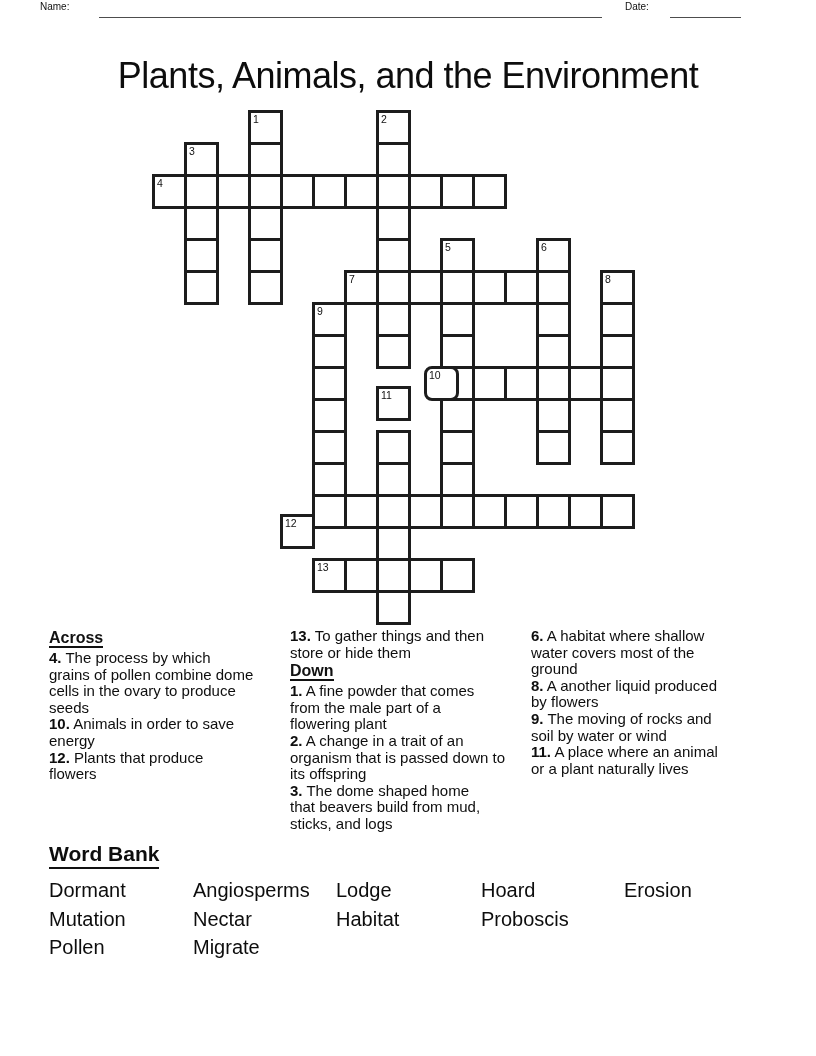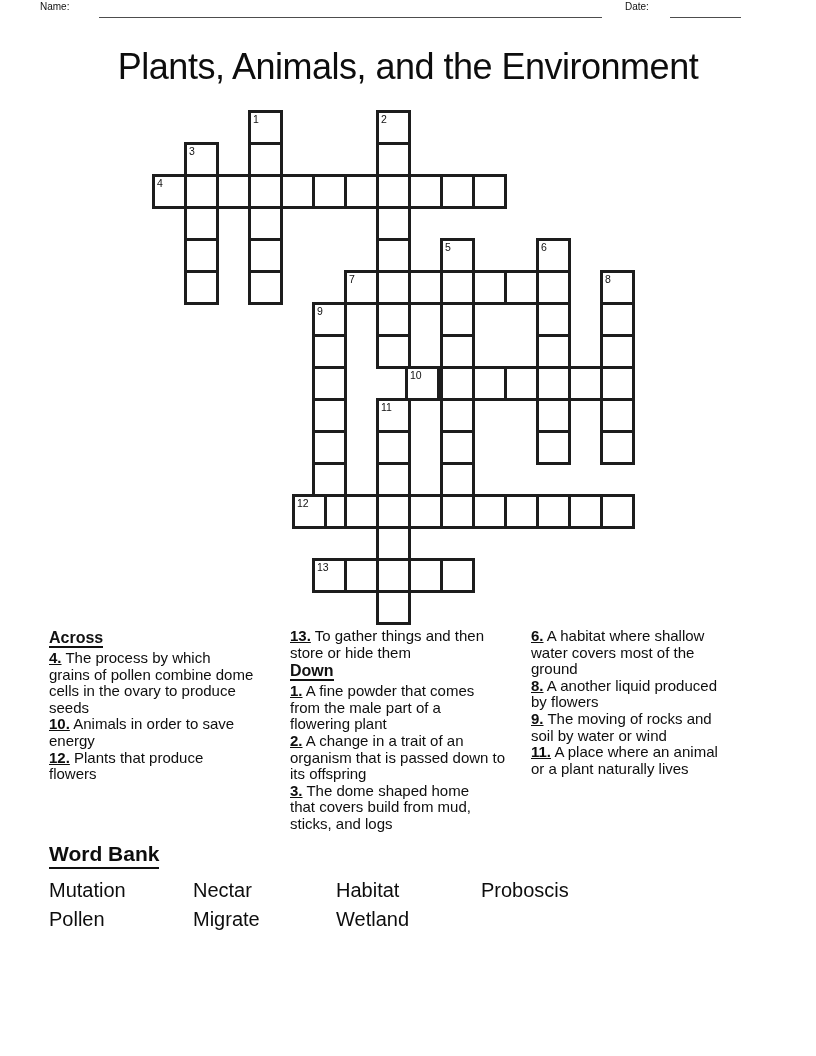--- a/index.html
+++ b/index.html
@@ -12,21 +12,21 @@
   
   .form-label { position:absolute; top:1px; font-size:10px; color:#111; }
   #name-label { left:40px; }
   #date-label { left:625px; }
   .blank-line { position:absolute; top:3px; height:14px; border-bottom:1.6px solid #4d4d4d; }
   #name-line { left:99px;  width:503px; }
   #date-line { left:670px; width:71px; }
 
   
   .title {
-    position:absolute; top:46px; left:0; width:816px;
+    position:absolute; top:55px; left:0; width:816px;
     text-align:center; font-size:36px; font-weight:500;
     letter-spacing:-0.5px; color:#0d0d0d;
   }
 
   
   #grid { position:absolute; left:152px; top:110px; width:483px; height:515px; }
   .cell {
     position:absolute; width:35px; height:35px; box-sizing:border-box;
     border:3px solid #1d1d1d; background:#fff;
   }
@@ -39,21 +39,21 @@
   .clue-col { position:absolute; top:628px; }
   #clue-col-1 { left:49px;  width:238px; }
   #clue-col-2 { left:290px; width:246px; }
   #clue-col-3 { left:531px; width:248px; }
   .clue-header { margin:0 0 2px 0; line-height:20px; }
   .clue-header .hdr {
     font-size:16px; font-weight:bold;
     border-bottom:2px solid #111; padding-bottom:0px;
   }
   .clue { margin:0; font-size:15px; line-height:16.6px; color:#0e0e0e; }
-  .clue-num { font-weight:bold;text-decoration:underline; }
+  .clue-num { font-weight:bold; }
   .clue-text { white-space:pre-line; }
 
   
   #word-bank { position:absolute; left:49px; top:842px; width:730px; }
   #word-bank-header {
     display:inline-block; font-size:21px; font-weight:bold;
     border-bottom:2.5px solid #111; padding-bottom:1px; color:#0d0d0d;
   }
   .wb-row { display:grid; grid-template-columns:144px 143px 145px 143px auto; }
   .wb-rows { margin-top:7px; font-size:20px; line-height:28.6px; color:#0d0d0d; }
@@ -142,36 +142,36 @@
       <div class="cell" style="left: 448px; top: 320px;"></div>
       <div class="cell" style="left: 160px; top: 192px;">
         <span class="cellnum">9</span>
       </div>
       <div class="cell" style="left: 160px; top: 224px;"></div>
       <div class="cell" style="left: 160px; top: 256px;"></div>
       <div class="cell" style="left: 160px; top: 288px;"></div>
       <div class="cell" style="left: 160px; top: 320px;"></div>
       <div class="cell" style="left: 160px; top: 352px;"></div>
       <div class="cell" style="left: 160px; top: 384px;"></div>
-      <div class="cell" style="left: 253px; top: 256px;">
+      <div class="cell" style="left: 272px; top: 256px; border-radius: 8px;">
         <span class="cellnum">10</span>
       </div>
       <div class="cell" style="left: 320px; top: 256px;"></div>
       <div class="cell" style="left: 352px; top: 256px;"></div>
       <div class="cell" style="left: 416px; top: 256px;"></div>
-      <div class="cell" style="left: 224px; top: 288px; padding-left: 28px;">
+      <div class="cell" style="left: 224px; top: 276px; padding-left: 28px;">
         <span class="cellnum">11</span>
       </div>
       <div class="cell" style="left: 224px; top: 320px;"></div>
       <div class="cell" style="left: 224px; top: 352px;"></div>
       <div class="cell" style="left: 224px; top: 384px;"></div>
       <div class="cell" style="left: 224px; top: 416px;"></div>
       <div class="cell" style="left: 224px; top: 448px;"></div>
       <div class="cell" style="left: 224px; top: 480px;"></div>
-      <div class="cell" style="left: 128px; top: 384px; margin-left: 12px;">
+      <div class="cell" style="left: 128px; top: 404px;">
         <span class="cellnum">12</span>
       </div>
       <div class="cell" style="left: 192px; top: 384px;"></div>
       <div class="cell" style="left: 256px; top: 384px;"></div>
       <div class="cell" style="left: 320px; top: 384px;"></div>
       <div class="cell" style="left: 352px; top: 384px;"></div>
       <div class="cell" style="left: 384px; top: 384px;"></div>
       <div class="cell" style="left: 416px; top: 384px;"></div>
       <div class="cell" style="left: 448px; top: 384px;"></div>
       <div class="cell" style="left: 160px; top: 448px;">
@@ -198,46 +198,52 @@
     <p class="clue"><span class="clue-num">13.</span> <span class="clue-text">To gather things and then
 store or hide them</span></p>
     <p class="clue-header"><span class="hdr">Down</span></p>
     <p class="clue"><span class="clue-num">1.</span> <span class="clue-text">A fine powder that comes
 from the male part of a
 flowering plant</span></p>
     <p class="clue"><span class="clue-num">2.</span> <span class="clue-text">A change in a trait of an
 organism that is passed down to
 its offspring</span></p>
     <p class="clue"><span class="clue-num">3.</span> <span class="clue-text">The dome shaped home
-that covers build from mud,
+that beavers build from mud,
 sticks, and logs</span></p>
   </div>
 
   <div class="clue-col" id="clue-col-3">
     <p class="clue"><span class="clue-num">6.</span> <span class="clue-text">A habitat where shallow
 water covers most of the
 ground</span></p>
     <p class="clue"><span class="clue-num">8.</span> <span class="clue-text">A another liquid produced
 by flowers</span></p>
     <p class="clue"><span class="clue-num">9.</span> <span class="clue-text">The moving of rocks and
 soil by water or wind</span></p>
     <p class="clue"><span class="clue-num">11.</span> <span class="clue-text">A place where an animal
 or a plant naturally lives</span></p>
   </div>
 
   <div id="word-bank">
     <span id="word-bank-header">Word Bank</span>
     <div class="wb-rows">
       <div class="wb-row">
+        <div>Dormant</div>
+        <div>Angiosperms</div>
+        <div>Lodge</div>
+        <div>Hoard</div>
+        <div>Erosion</div>
+      </div>
+      <div class="wb-row">
         <div>Mutation</div>
         <div>Nectar</div>
         <div>Habitat</div>
         <div>Proboscis</div>
       </div>
       <div class="wb-row">
         <div>Pollen</div>
         <div>Migrate</div>
-        <div>Wetland</div>
       </div>
     </div>
   </div>
 
 </div>
 
 </body></html>

